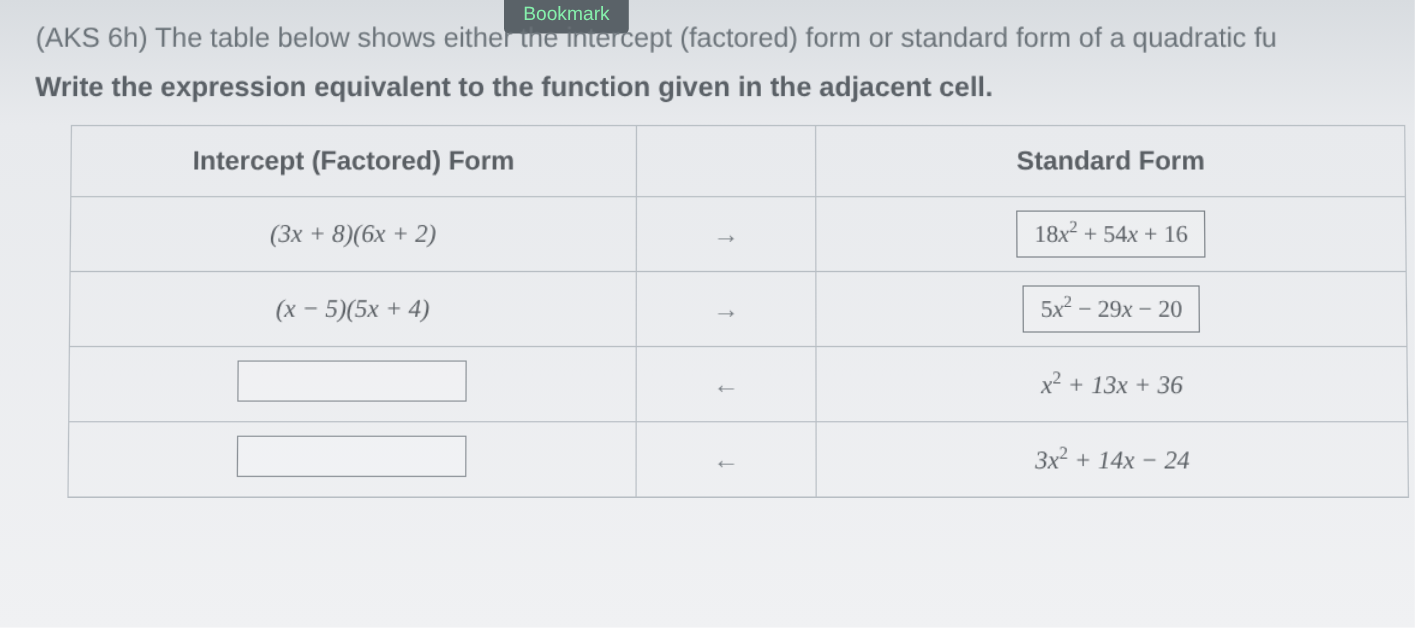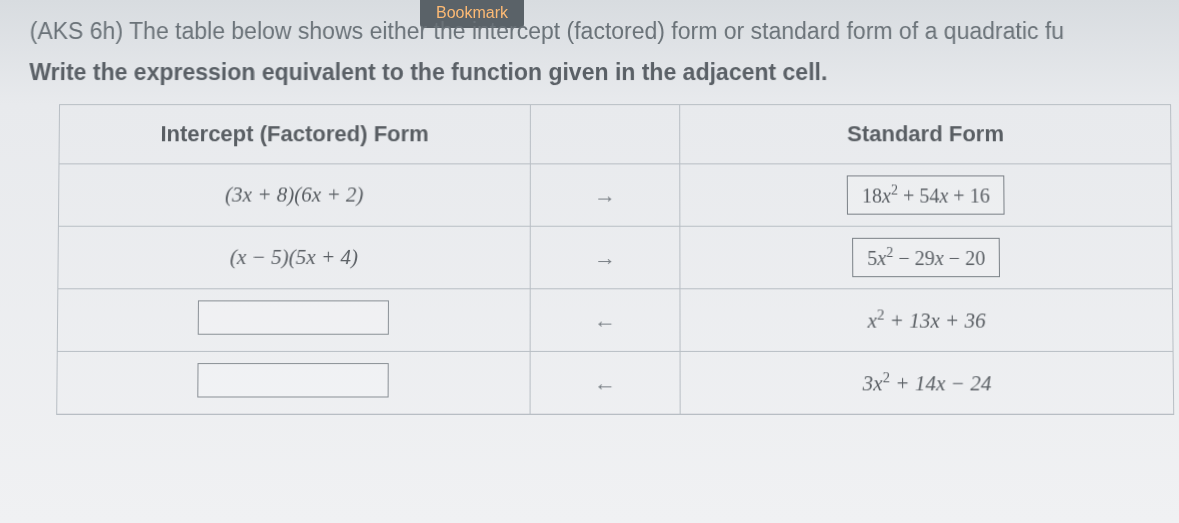--- a/index.html
+++ b/index.html
@@ -14,21 +14,21 @@
       height: 523px;
       overflow: hidden;
       position: relative;
       color: #4a4e52;
     }
     .bookmark-tab {
       position: absolute;
       top: 0;
       left: 420px;
       background: #5a6268;
-      color: #fdba74;
+      color: #86efac;
       padding: 4px 16px 6px;
       font-size: 16px;
       border-radius: 0 0 4px 4px;
     }
     .content {
       padding: 18px 0 0 30px;
       transform: perspective(2000px) rotateX(2deg);
       transform-origin: top center;
     }
     .problem-label {

